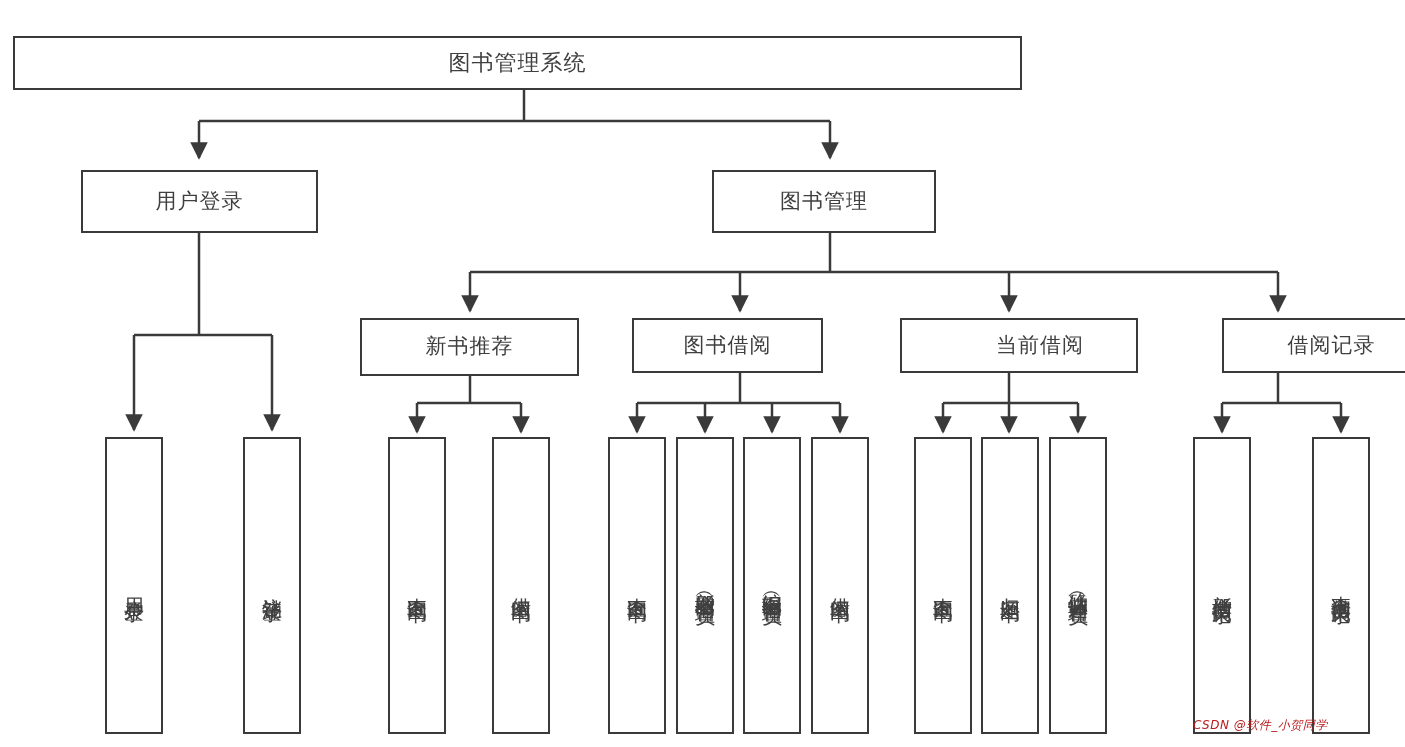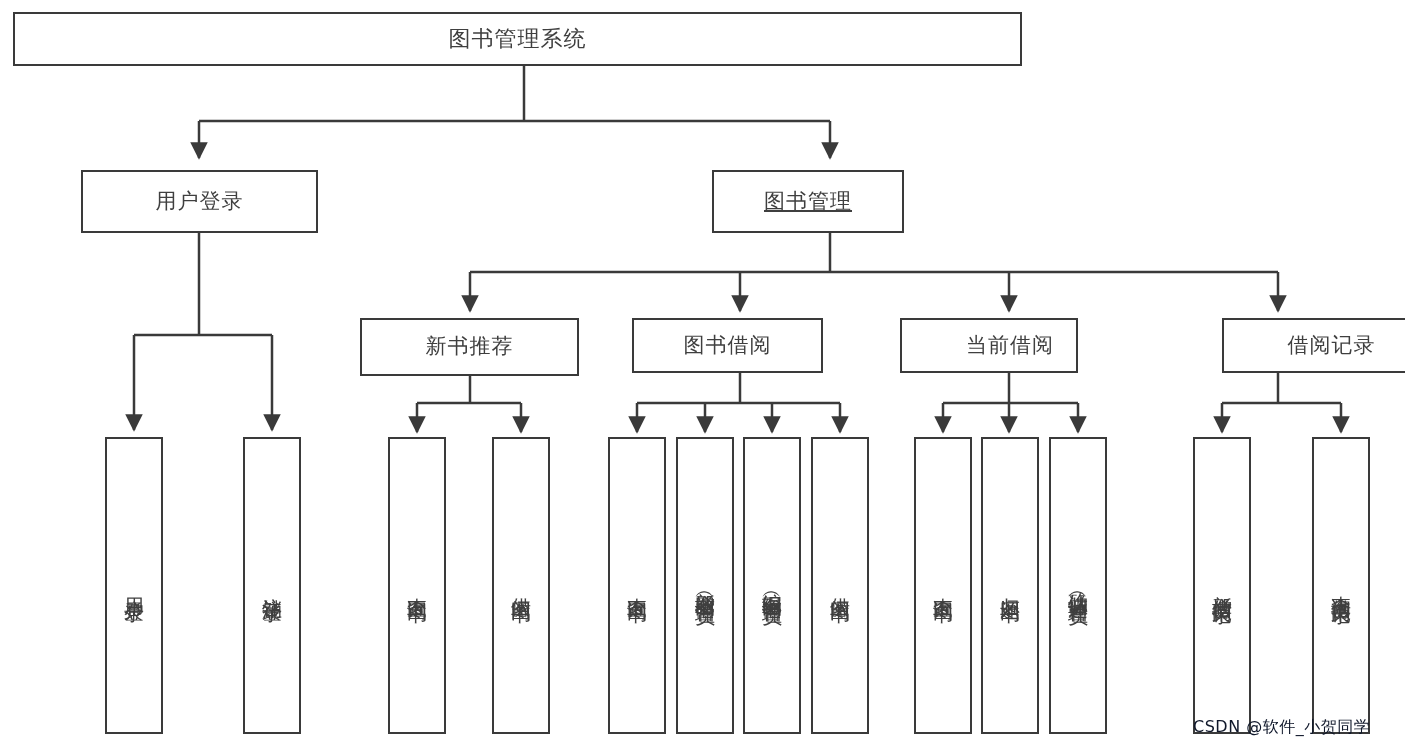--- a/index.html
+++ b/index.html
@@ -34,41 +34,43 @@
     z-index: 2;
   }
   .node-h {
     font-size: 21px;
     line-height: 1.2;
     letter-spacing: 1px;
     white-space: nowrap;
   }
   .node-root {
     font-size: 22px;
+    margin-top: 24px;
   }
   .node-v {
     writing-mode: vertical-rl;
     text-orientation: upright;
     font-size: 20px;
     line-height: 1.25;
     letter-spacing: 2px;
     text-align: center;
   }
   .node-v .vtext {
     writing-mode: vertical-rl;
     text-orientation: upright;
     display: block;
   }
   .watermark {
     position: absolute;
-    font-size: 16px;
-    color: #0f172a;
+    font-size: 12px;
+    color: #b91c1c;
     letter-spacing: 0.5px;
     white-space: nowrap;
     z-index: 3;
+    font-style: italic;
   }
 </style>
 </head>
 <body>
 
 <div id="canvas">
 
   <svg id="connectors" viewBox="0 0 1405 747" xmlns="http://www.w3.org/2000/svg">
     <defs>
       <marker id="arrow" viewBox="0 0 10 10" refX="9" refY="5" markerWidth="7" markerHeight="7" orient="auto-start-reverse">
@@ -115,25 +117,25 @@
       <path d="M 1278 373 L 1278 403"></path>
       <path d="M 1222 403 L 1341 403"></path>
       <path d="M 1222 403 L 1222 432" marker-end="url(#arrow)"></path>
       <path d="M 1341 403 L 1341 432" marker-end="url(#arrow)"></path>
     </g>
   </svg>
 
   <div class="node node-h node-root" style="left:13px; top:12px; width:1009px; height:54px;">图书管理系统</div>
 
   <div class="node node-h" style="left:81px; top:170px; width:237px; height:63px;">用户登录</div>
-  <div class="node node-h" style="left:712px; top:170px; width:192px; height:63px;text-decoration:underline;">图书管理</div>
+  <div class="node node-h" style="left:712px; top:170px; width:224px; height:63px;">图书管理</div>
 
   <div class="node node-h" style="left:360px; top:318px; width:219px; height:58px;">新书推荐</div>
   <div class="node node-h" style="left:632px; top:318px; width:191px; height:55px;">图书借阅</div>
-  <div class="node node-h" style="left:900px; top:318px; width:178px; height:55px;padding-left:42px;">当前借阅</div>
+  <div class="node node-h" style="left:900px; top:318px; width:238px; height:55px;padding-left:42px;">当前借阅</div>
   <div class="node node-h" style="left:1222px; top:318px; width:219px; height:55px;">借阅记录</div>
 
   <div class="node node-v" style="left:105px; top:437px; width:58px; height:297px;">
     <span class="vtext">用户登录</span>
   </div>
   <div class="node node-v" style="left:243px; top:437px; width:58px; height:297px;">
     <span class="vtext">注销登录</span>
   </div>
 
   <div class="node node-v" style="left:388px; top:437px; width:58px; height:297px;">

